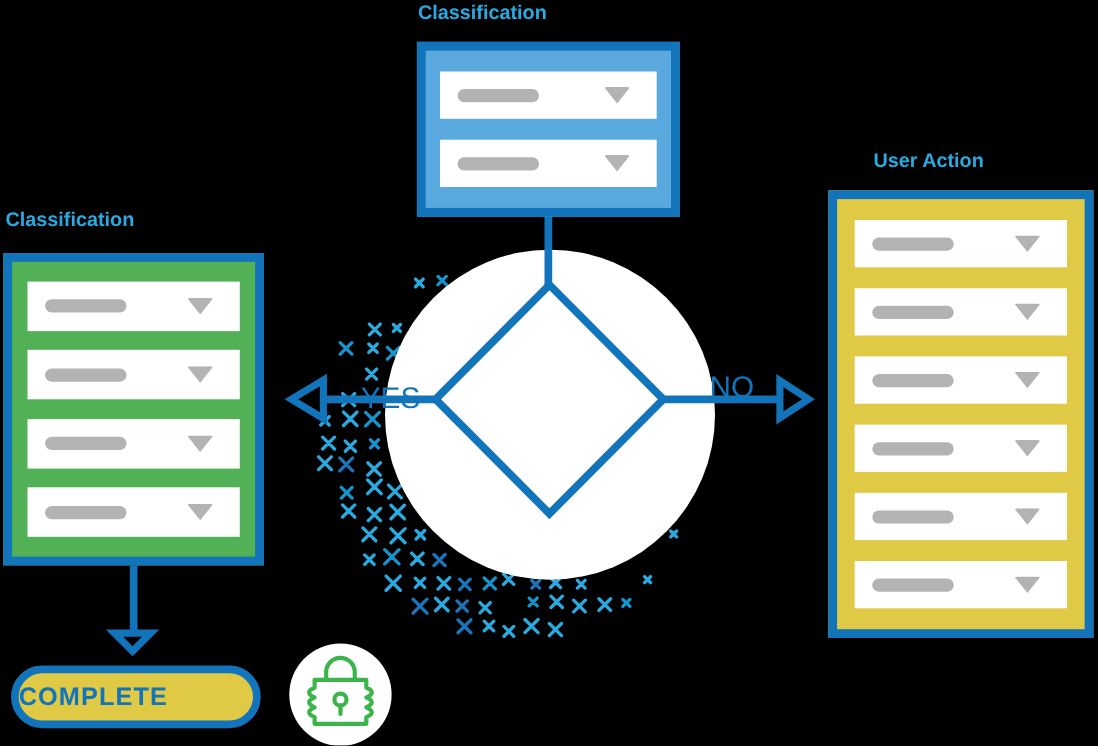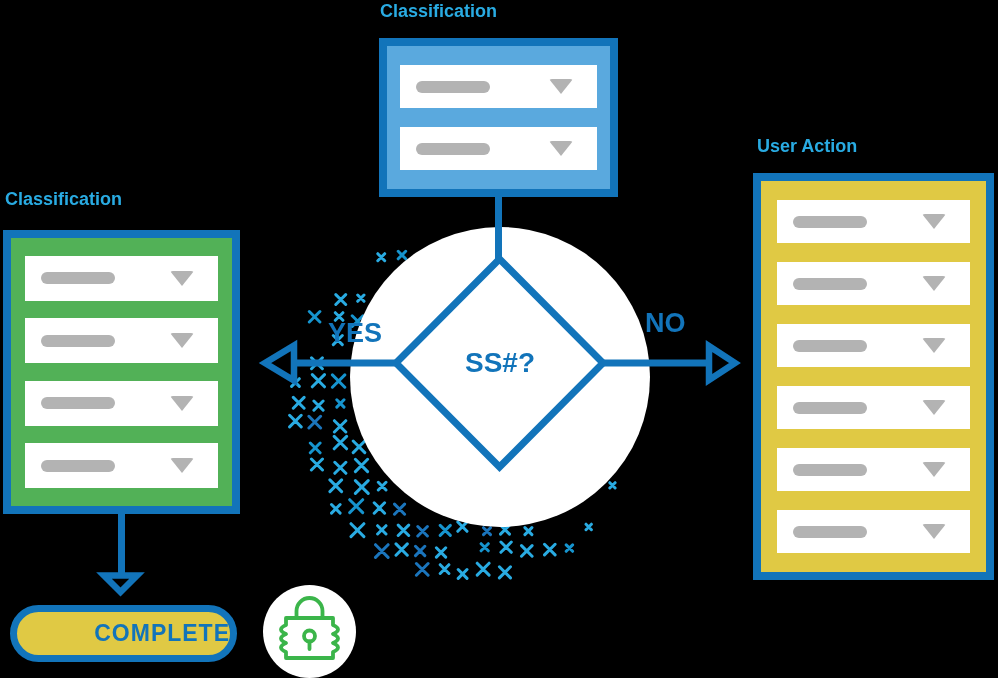--- a/index.html
+++ b/index.html
@@ -31,30 +31,30 @@
     background:var(--white);height:43px;display:flex;align-items:center;
     justify-content:space-between;padding:0 24px 0 16px;
   }
   .box-left .row{height:45px;}
   .pill{width:74px;height:12px;border-radius:6px;background:var(--gray);}
   .caret{width:0;height:0;border-left:12px solid transparent;border-right:12px solid transparent;border-top:15px solid var(--gray);border-radius:3px;}
   
   .title{position:absolute;font-size:18px;font-weight:700;letter-spacing:0;color:var(--cyan);white-space:nowrap;}
   .title-top{left:380px;top:1px;}
   .title-left{left:5px;top:189px;}
-  .title-right{left:757px;top:136px;text-align:right;}
-  .blue-label{position:absolute;font-weight:700;color:var(--blue);white-space:nowrap;}
+  .title-right{left:794px;top:136px;text-align:right;}
+  .blue-label{position:absolute;font-weight:400;color:var(--blue);white-space:nowrap;margin-top:29px;}
   .lbl-question{left:440px;top:347px;width:120px;text-align:center;font-size:28px;}
   .lbl-yes{left:328px;top:318px;font-size:27px;}
   .lbl-no{left:645px;top:308px;font-size:27px;}
   
   .complete-btn{
     position:absolute;left:10px;top:605px;width:227px;height:57px;box-sizing:border-box;
     background:var(--yellow);border:7px solid var(--blue);border-radius:29px;
-    display:flex;align-items:center;justify-content:flex-end;
+    display:flex;align-items:center;justify-content:flex-start;
     font-size:23px;font-weight:700;letter-spacing:1px;color:var(--blue);
   }
   
   .lock-badge{
     position:absolute;left:263px;top:585px;width:93px;height:93px;border-radius:50%;
     background:var(--white);display:flex;align-items:center;justify-content:center;
   }
   .lock-badge svg *{stroke:var(--lockgreen);fill:none;stroke-width:3.8;stroke-linecap:round;stroke-linejoin:round;}
 </style>
 </head>
@@ -76,21 +76,20 @@
     <path class="stem" d="M396,363 H297"></path>
     <path class="ahead" d="M294,345.5 L294,380.5 L265,363 Z"></path>
     <path class="stem" d="M602,363 H709"></path>
     <path class="ahead" d="M709,346 L709,380 L735,363 Z"></path>
     <path class="stem" d="M121.5,514 V574"></path>
     <path class="ahead" d="M104,575.5 L137,575.5 L120.5,592 Z"></path>
   </svg>
 
   <div class="blue-label lbl-yes">YES</div>
   <div class="blue-label lbl-no">NO</div>
-  <div class="blue-label lbl-question">SS#?</div>
 
   <div class="title title-top">Classification</div>
   <div class="title title-left">Classification</div>
   <div class="title title-right">User Action</div>
 
   <div class="box box-top">
       <div class="row">
         <span class="pill"></span>
         <span class="caret"></span>
       </div>

